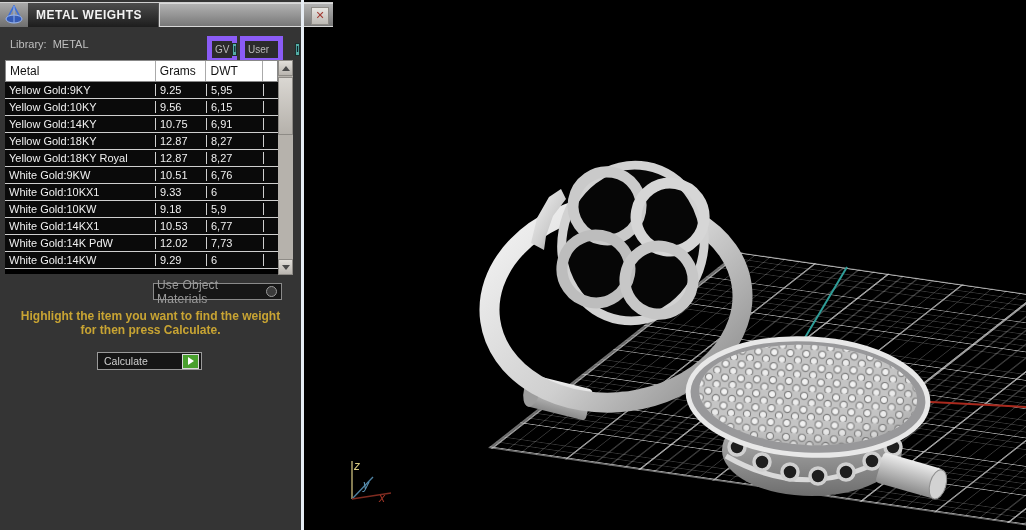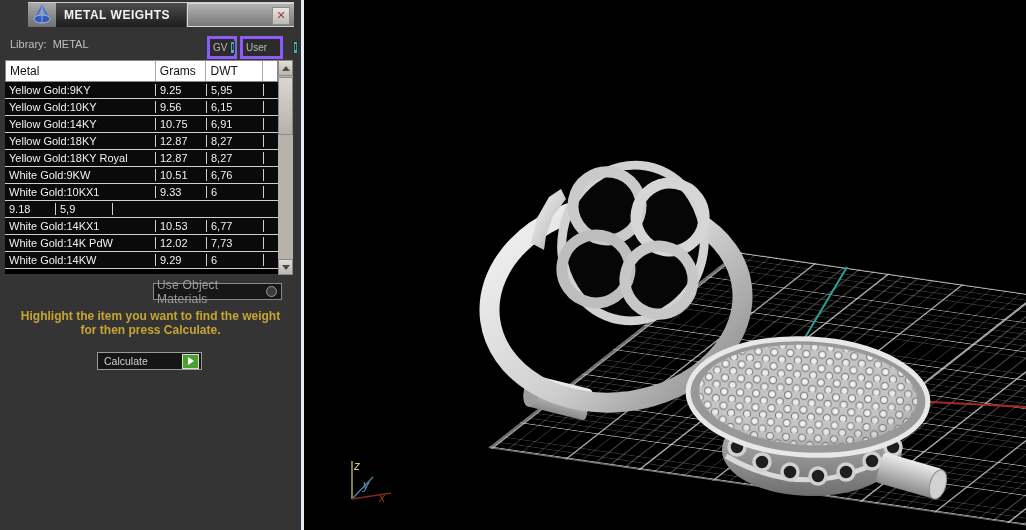--- a/index.html
+++ b/index.html
@@ -15,38 +15,38 @@
       repeating-linear-gradient(to right,  rgba(215,215,215,.65) 0 .7px, transparent .7px 25px),
       repeating-linear-gradient(to bottom, rgba(215,215,215,.65) 0 .7px, transparent .7px 25px),
       repeating-linear-gradient(to right,  rgba(160,160,160,.34) 0 .5px, transparent .5px 5px),
       repeating-linear-gradient(to bottom, rgba(160,160,160,.34) 0 .5px, transparent .5px 5px);}
   svg.scene{position:absolute;left:0;top:0;}
 
   
   .panel{position:absolute;left:0;top:0;width:301px;height:530px;background:#343434;}
   .sep{position:absolute;left:301px;top:0;width:3px;height:530px;background:#e7edf5;}
 
-  .titlebar{position:absolute;left:0;top:2px;width:266px;height:24px;display:flex;
-            border-top:1px solid #cfcfcf;margin-left:28px;}
+  .titlebar{position:absolute;left:0;top:2px;width:333px;height:24px;display:flex;
+            border-top:1px solid #cfcfcf;}
   .appicon{width:28px;height:24px;background:linear-gradient(#a9a9a9,#6f6f6f);
            display:flex;align-items:center;justify-content:center;}
   .title-left{flex:0 0 122px;background:linear-gradient(#4c4c4c,#1d1d1d);display:flex;
               align-items:center;padding-left:8px;border-right:1px solid #555;}
   .title-left span{color:#f2f2f2;font-size:12px;font-weight:bold;letter-spacing:.5px;}
   .title-right{flex:1;background:linear-gradient(#b2b2b2,#787878);position:relative;
                border:1px solid #d8d8d8;border-right:none;}
   .closebtn{position:absolute;right:4px;top:3px;width:16px;height:16px;background:#d6d3cе;
             background:linear-gradient(#e8e6e2,#bdbab4);border:1px solid #8e8b86;
             color:#a33a32;font-size:11px;font-weight:bold;line-height:14px;text-align:center;cursor:default;}
 
   .libraryrow{position:absolute;left:0;top:36px;width:301px;height:18px;color:#bfbfbf;font-size:11px;}
   .librarylabel{position:absolute;left:10px;top:2px;text-align:center;}
   .libval{margin-left:6px;}
   .togglebtn{position:absolute;top:0;height:17px;display:flex;align-items:center;gap:3px;
-             background:#2b2b2b;border:3px solid #8b5cf6;padding:0 3px;color:#b9b9b9;font-size:10px;}
+             background:#2b2b2b;border:5px solid #8b5cf6;padding:0 3px;color:#b9b9b9;font-size:10px;}
   .iobox{width:11px;height:11px;background:#53ada6;border:1px solid #1c2e2c;color:#12232b;
          font-size:9px;font-weight:bold;text-align:center;line-height:11px;}
   .gv{right:64px;} .user{right:18px;}
   .togglebtn.gv{left:207px;} .togglebtn.user{left:240px;gap:26px;}
 
   
   .table{position:absolute;left:5px;top:60px;width:273px;}
   .thead{display:flex;background:#fff;height:22px;border:1px solid #888;box-sizing:border-box;}
   .th{font-size:12px;color:#111;display:flex;align-items:center;padding-left:4px;
       border-right:1px solid #aaa;box-sizing:border-box;}
@@ -247,20 +247,21 @@
           <div class="td c-dwt">6,76</div>
           <div class="td c-sp"></div>
         </div>
         <div class="tr">
           <div class="td c-metal">White Gold:10KX1</div>
           <div class="td c-grams">9.33</div>
           <div class="td c-dwt">6</div>
           <div class="td c-sp"></div>
         </div>
         <div class="tr">
+          <div class="td c-metal">White Gold:10KW</div>
           <div class="td c-grams">9.18</div>
           <div class="td c-dwt">5,9</div>
           <div class="td c-sp"></div>
         </div>
         <div class="tr">
           <div class="td c-metal">White Gold:14KX1</div>
           <div class="td c-grams">10.53</div>
           <div class="td c-dwt">6,77</div>
           <div class="td c-sp"></div>
         </div>

